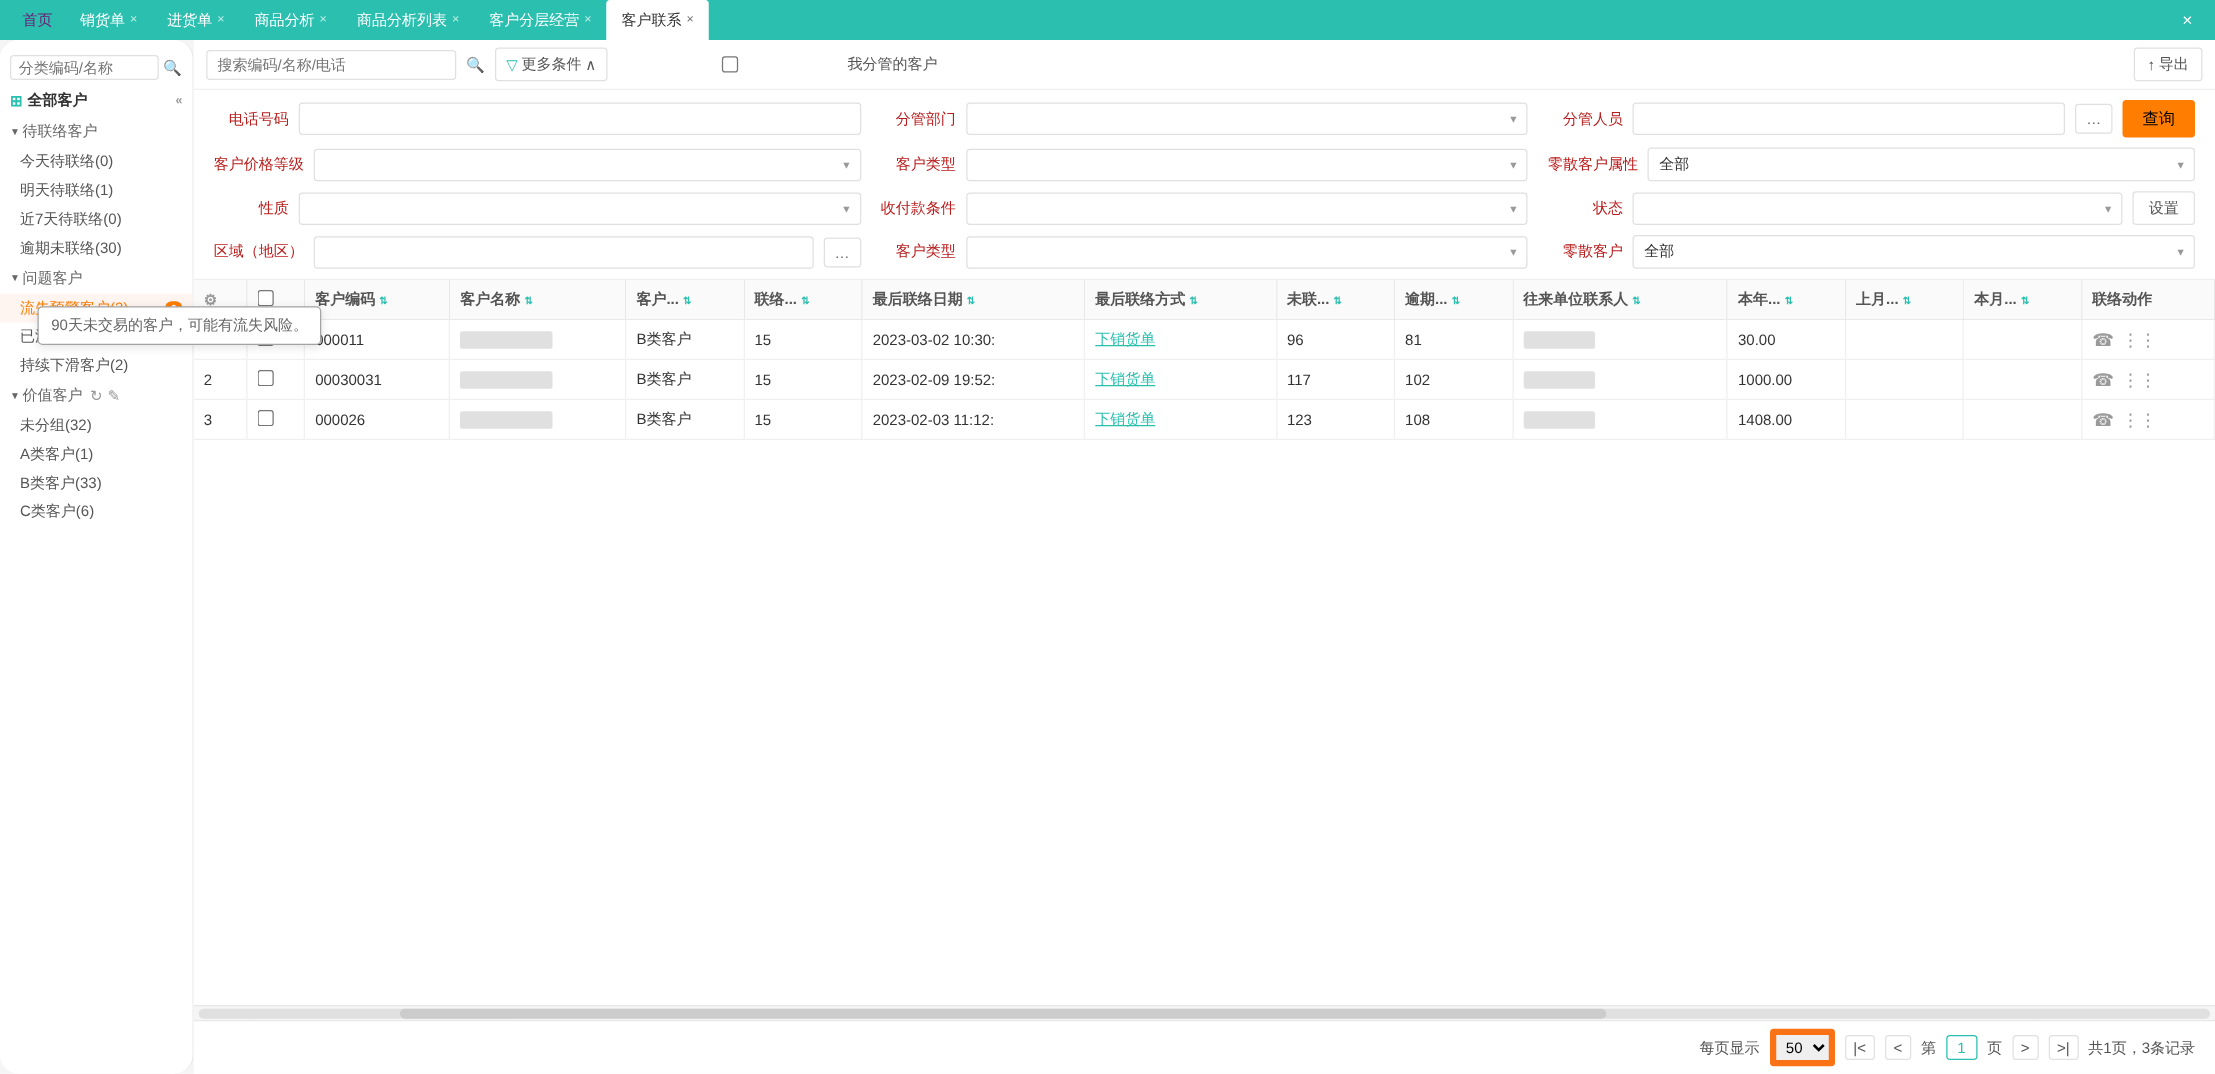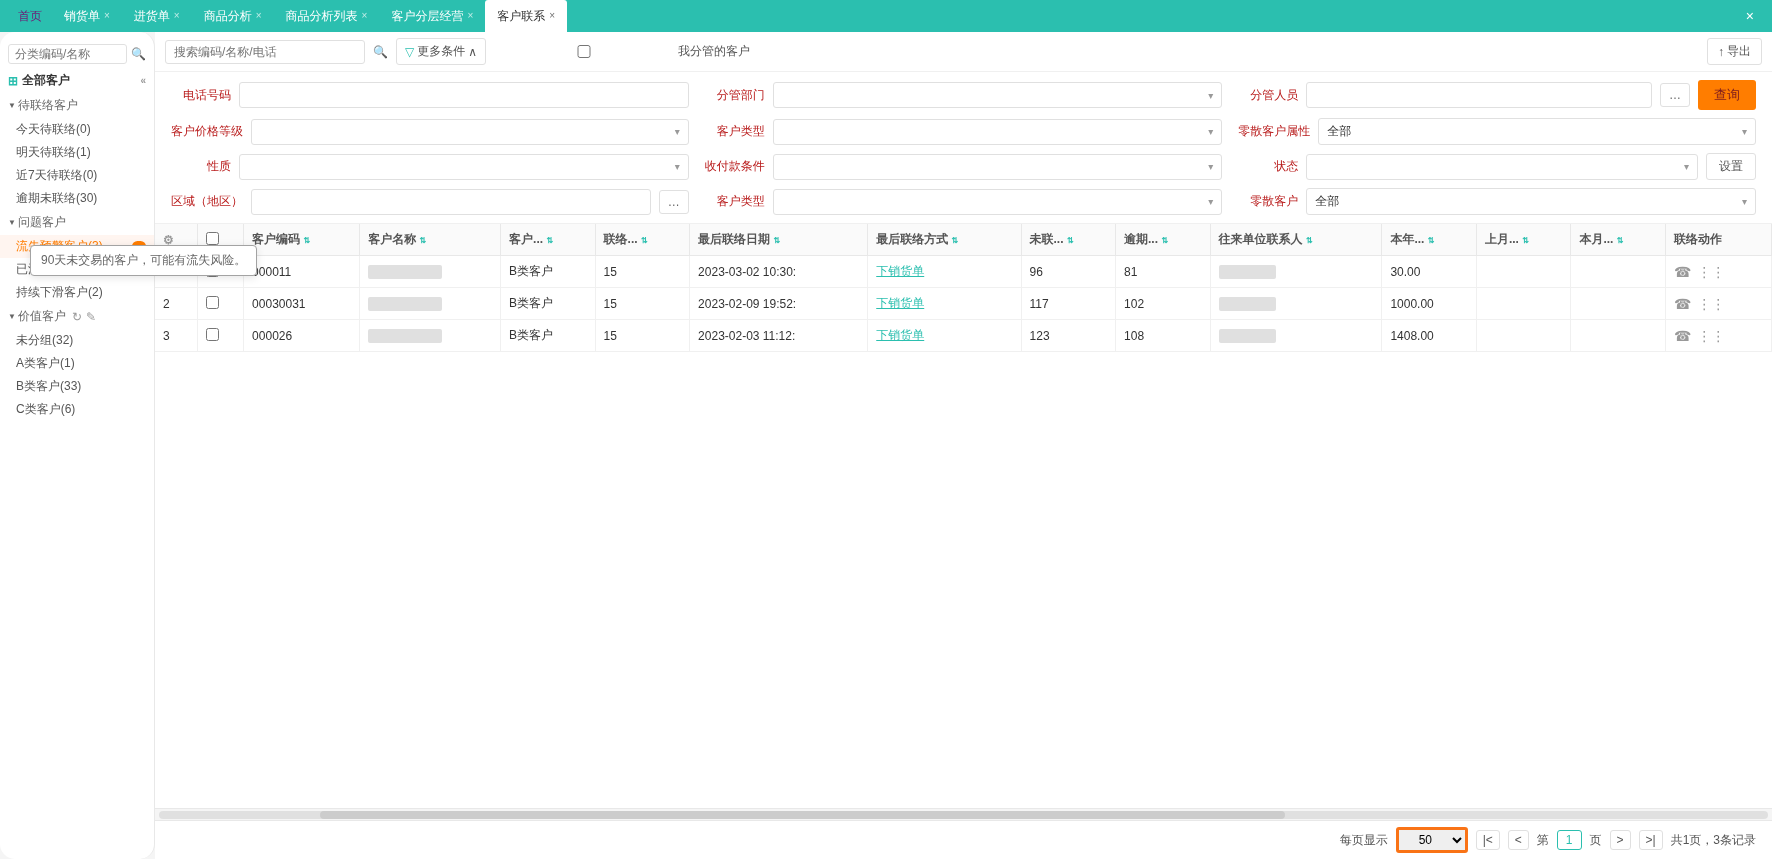--- a/index.html
+++ b/index.html
@@ -228,21 +228,21 @@
     .dots-btn {
       border: 1px solid #e0e0e0;
       border-radius: 3px;
       padding: 4px 8px;
       background: white;
       cursor: pointer;
       color: #666;
     }
     .query-btn {
       background: #ff7d00;
-      color: #7f1d1d;
+      color: #000000;
       border: none;
       border-radius: 3px;
       padding: 6px 16px;
       cursor: pointer;
       font-size: 13px;
     }
     .settings-btn {
       border: 1px solid #e0e0e0;
       border-radius: 3px;
       padding: 4px 12px;
@@ -297,23 +297,23 @@
       border-top: 1px solid #e8e8e8;
       padding: 6px 16px;
       display: flex;
       align-items: center;
       justify-content: flex-end;
       gap: 8px;
       background: white;
       color: #555;
     }
     .bottom-bar select {
-      border: 3px solid #f97316;
-      border-radius: 3px;
-      padding: 2px 16px;
+      border: 5px solid #f97316;
+      border-radius: 3px;
+      padding: 2px 4px;
       outline: none;
     }
     .page-btn {
       border: 1px solid #e0e0e0;
       border-radius: 3px;
       padding: 2px 6px;
       cursor: pointer;
       background: white;
       color: #555;
     }

